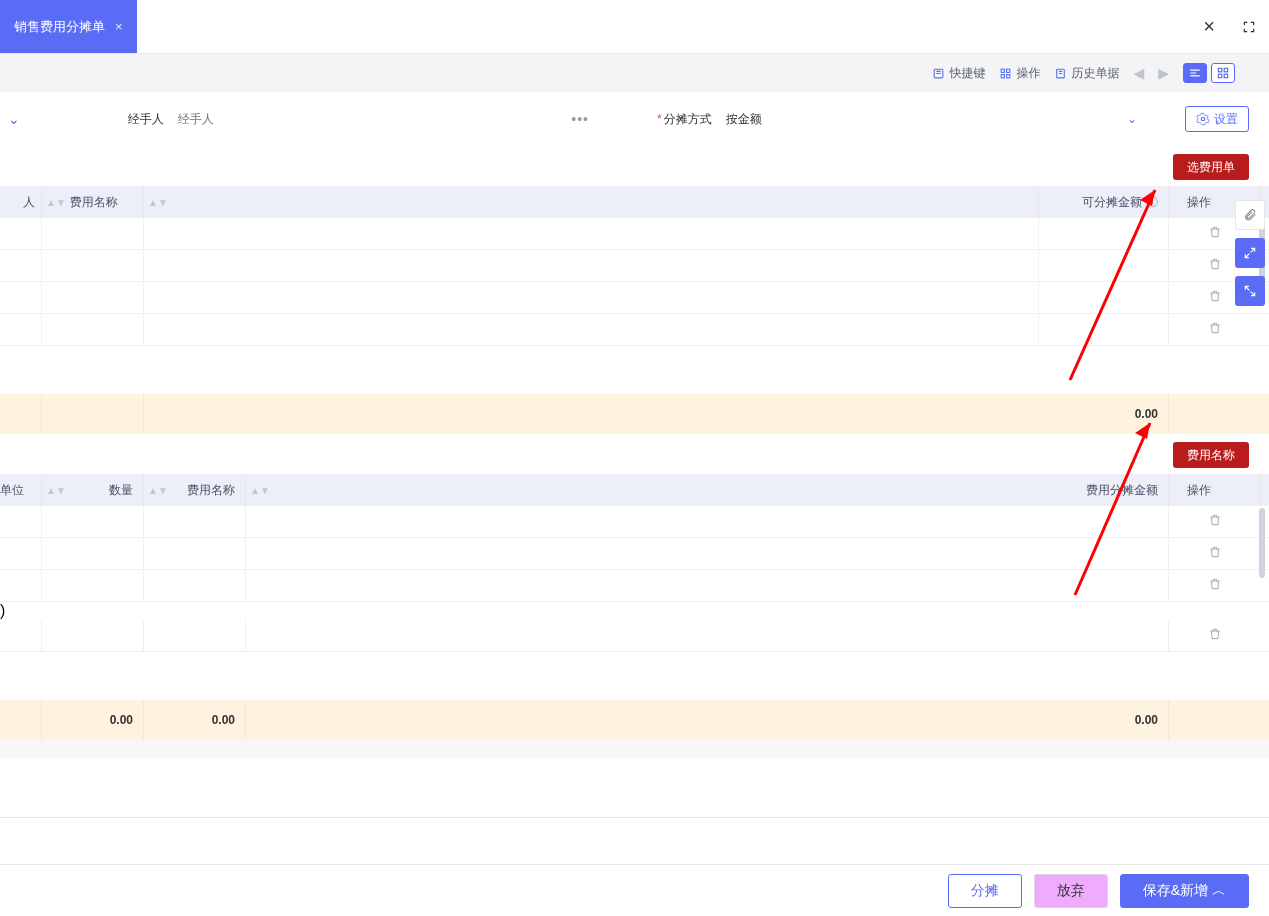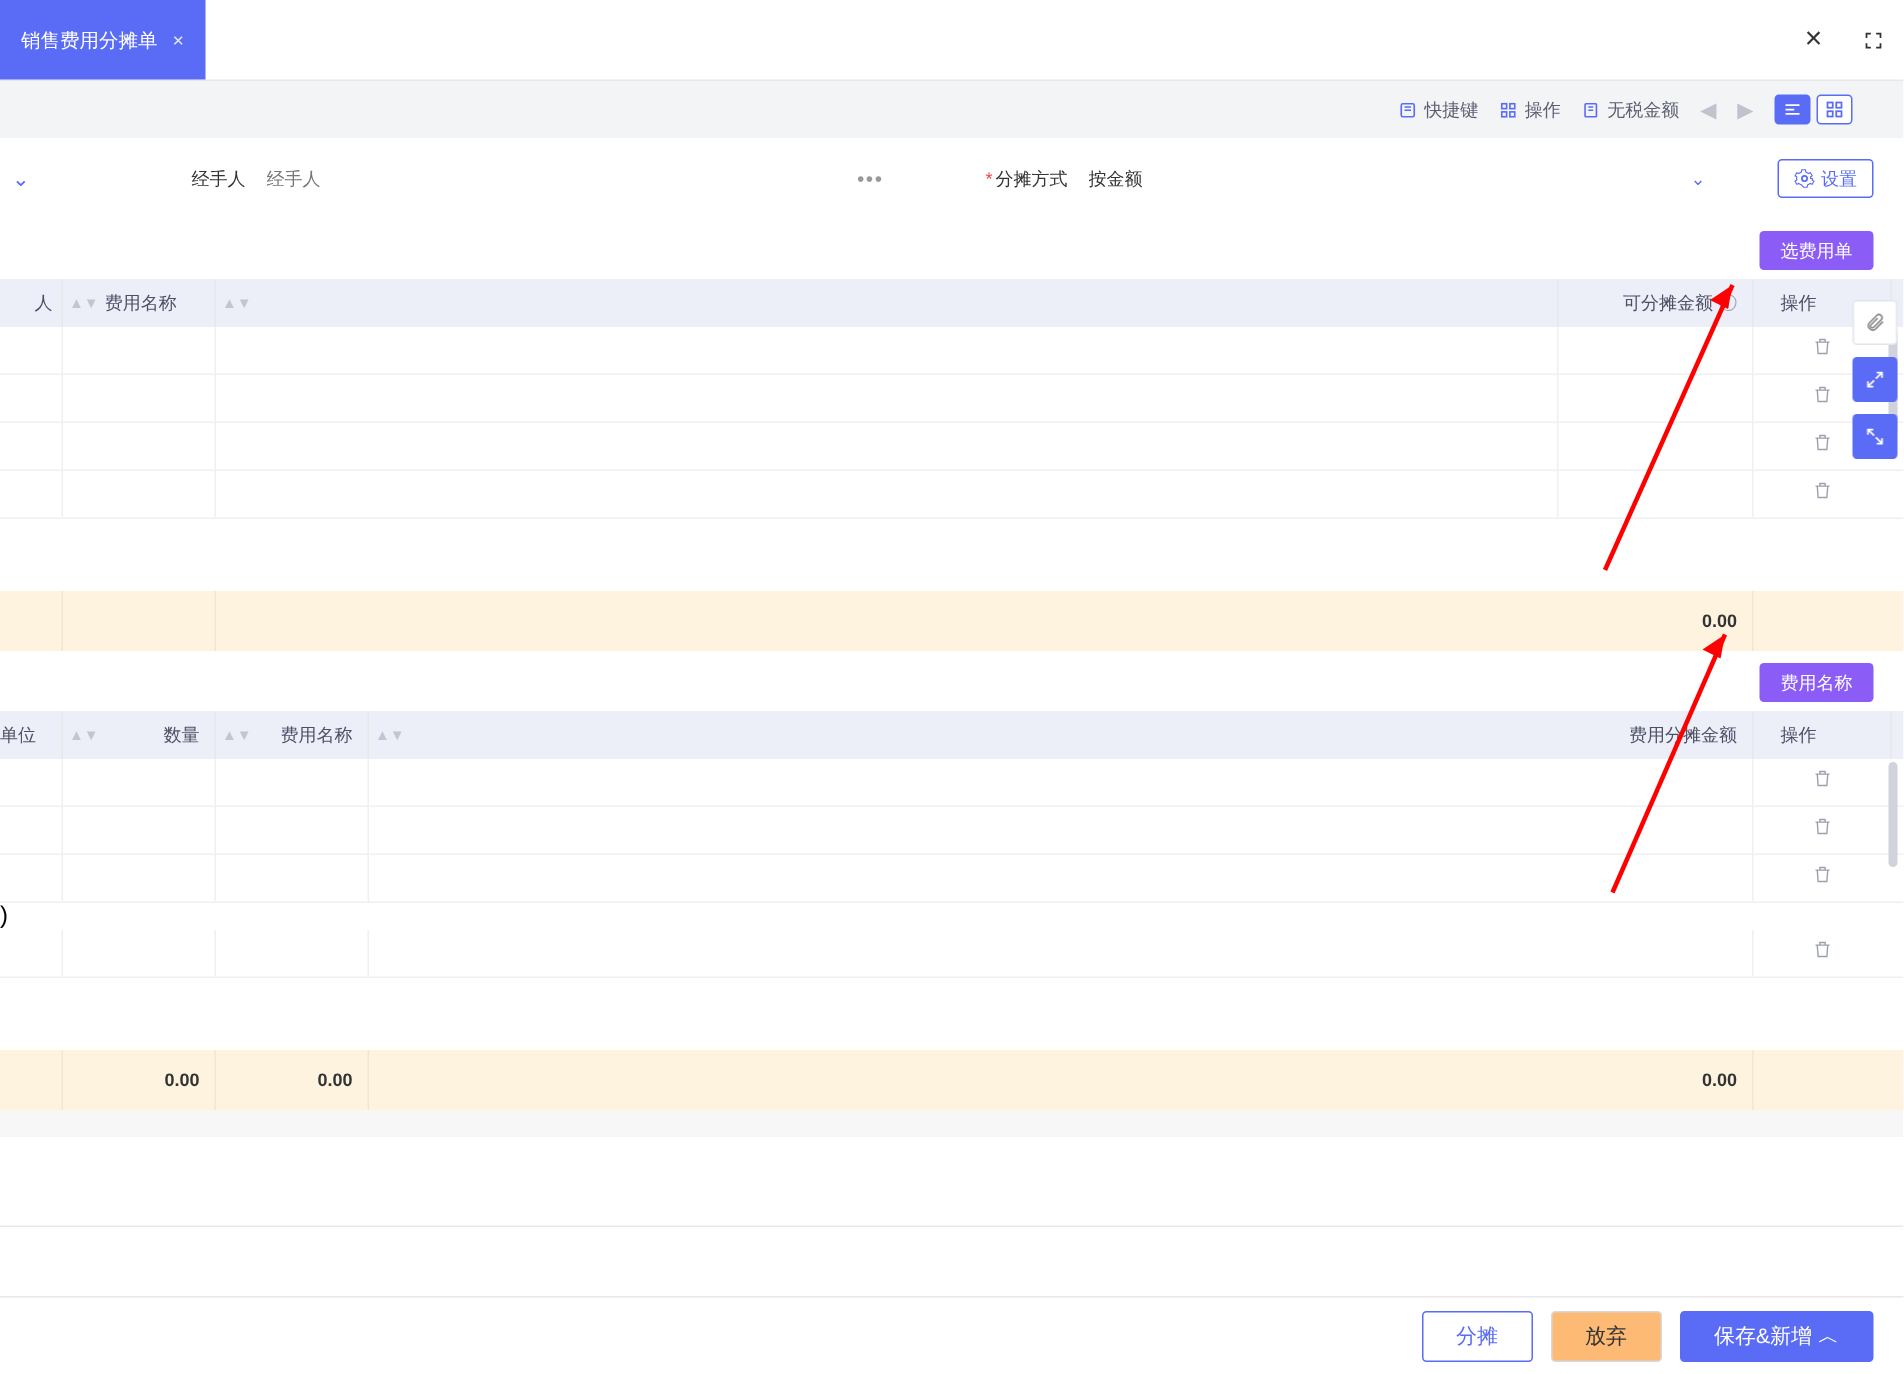--- a/index.html
+++ b/index.html
@@ -27,21 +27,21 @@
   .chev { color: #5a6cf5; cursor: pointer; font-size: 14px; }
   .form label { color: #333; }
   .form .req { color: #f04848; margin-right: 2px; }
   .fld { flex: 1; position: relative; display: flex; align-items: center; }
   .fld input { border: none; outline: none; width: 100%; font-size: 12px; color: #333; }
   .fld .dots { color: #999; cursor: pointer; font-size: 14px; letter-spacing: 1px; }
   .fld .dd { color: #5a6cf5; cursor: pointer; font-size: 12px; }
   .settings { border: 1px solid #5a6cf5; color: #5a6cf5; border-radius: 3px; height: 26px; padding: 0 10px; display: flex; align-items: center; gap: 4px; cursor: pointer; font-size: 12px; }
 
   
-  .select-btn { float: right; background: #8b5cf6; color: #fff; border: none; border-radius: 3px; height: 26px; padding: 0 14px; font-size: 12px; cursor: pointer; margin: 8px 20px 6px 0; }
+  .select-btn { float: right; background: #b91c1c; color: #fff; border: none; border-radius: 3px; height: 26px; padding: 0 14px; font-size: 12px; cursor: pointer; margin: 8px 20px 6px 0; }
 
   
   .grid { position: relative; }
   .ghead { background: #eceff8; height: 32px; display: flex; align-items: center; font-size: 12px; color: #4c5066; }
   .gcell { border-right: 1px solid #e8e8e8; height: 100%; display: flex; align-items: center; }
   .sort { color: #c3c6d2; font-size: 10px; margin: 0 4px; display: flex; flex-direction: column; line-height: 5px; }
   .gbody .row { height: 32px; border-bottom: 1px solid #f0f0f0; display: flex; }
   .gbody .row .gcell { border-right: 1px solid #f0f0f0; }
   .oper { width: 92px; display: flex; align-items: center; justify-content: center; }
   .trash { color: #9aa0af; cursor: pointer; }
@@ -51,21 +51,21 @@
   .info-ic { color: #9aa0af; margin-left: 4px; }
 
   .spacer-band { height: 18px; background: #f7f7f8; }
 
   .note { height: 60px; border-bottom: 1px solid #e8e8e8; }
 
   
   .footer { position: fixed; bottom: 0; left: 0; width: 1269px; height: 52px; background: #fff; border-top: 1px solid #e8e8e8; display: flex; align-items: center; justify-content: flex-end; gap: 12px; padding-right: 20px; }
   .btn { height: 34px; border-radius: 3px; padding: 0 22px; font-size: 14px; cursor: pointer; display: flex; align-items: center; justify-content: center; gap: 4px; }
   .btn-o { border: 1px solid #5a6cf5; color: #5a6cf5; background: #fff; }
-  .btn-g { border: 1px solid #d6d8de; color: #333; background: #fdba74; }
+  .btn-g { border: 1px solid #d6d8de; color: #333; background: #f0abfc; }
   .btn-p { background: #5a6cf5; border: 1px solid #5a6cf5; color: #fff; }
 
   
   .rail { position: fixed; right: 0; top: 200px; width: 34px; display: flex; flex-direction: column; gap: 8px; }
   .rail div { width: 30px; height: 30px; border-radius: 3px; display: flex; align-items: center; justify-content: center; cursor: pointer; }
   .rail .clip { background: #fff; color: #888; border:1px solid #e3e5ee; }
   .rail .exp { background: #5a6cf5; color: #fff; }
 
   
   .arrow { position: absolute; pointer-events: none; }
@@ -105,21 +105,21 @@
         <rect x="4" y="14" width="6" height="6"></rect>
         <rect x="14" y="14" width="6" height="6"></rect>
       </svg>
     <span>操作</span>
   </div>
   <div class="link">
     <svg viewBox="0 0 24 24" fill="none" stroke="#5a6cf5" stroke-width="2">
         <rect x="5" y="4" width="14" height="16" rx="1"></rect>
         <path d="M9 8h6M9 12h6"></path>
       </svg>
-    <span>无税金额</span>
+    <span>历史单据</span>
   </div>
   <span class="nav-arrow">◀</span>
   <span class="nav-arrow">▶</span>
   <div class="vm">
     <div class="on">
       <svg class="ic" viewBox="0 0 24 24" stroke="currentColor" stroke-width="2">
           <path d="M4 7h16M4 12h10M4 17h16"></path>
         </svg>
     </div>
     <div class="off">

